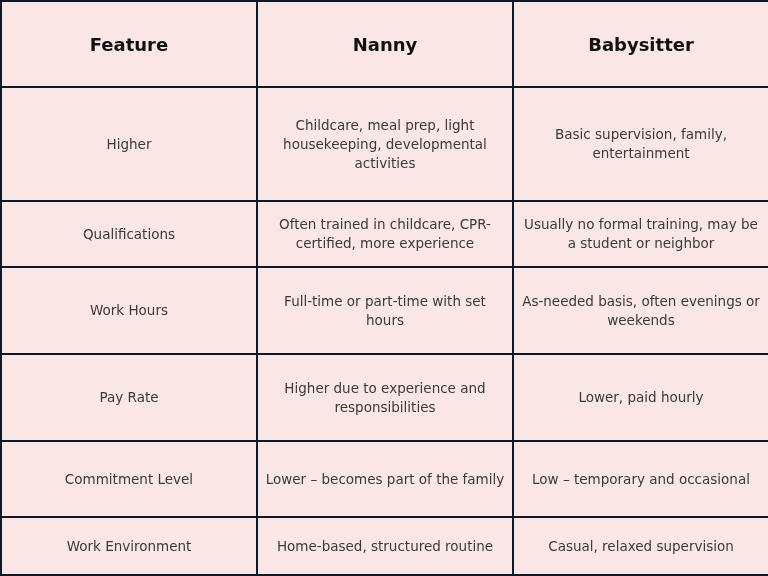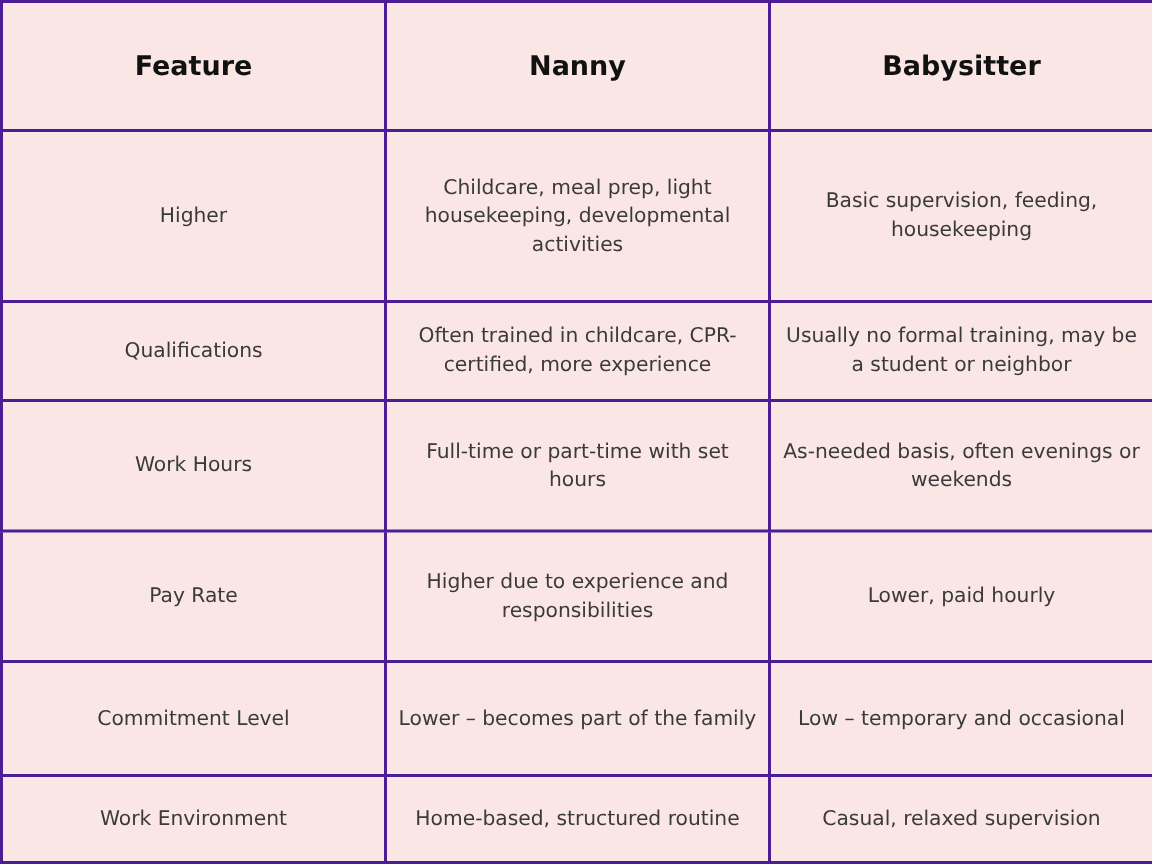--- a/index.html
+++ b/index.html
@@ -16,21 +16,21 @@
       top: 0;
       width: 768px;
       height: 576px;
       border-collapse: collapse;
       table-layout: fixed;
       background: #fbe6e6;
       font-family: "DejaVu Sans", sans-serif;
       color: #333333;
     }
     .table td, .table th {
-      border: 2px solid #4c1d95;
+      border: 2px solid #0f172a;
       text-align: center;
       vertical-align: middle;
       padding: 0 4px;
       line-height: 19px;
     }
     .table th {
       font-family: "DejaVu Sans", sans-serif;
       font-weight: bold;
       font-size: 18px;
       color: #111111;
@@ -54,21 +54,21 @@
   </colgroup>
   <tbody>
       <tr style="height:72px">
     <th>Feature</th>
     <th>Nanny</th>
     <th>Babysitter</th>
   </tr>
   <tr style="height:95px">
     <td>Higher</td>
     <td style="padding:0 18px">Childcare, meal prep, light housekeeping, developmental activities</td>
-    <td style="padding:0 24px">Basic supervision, feeding, housekeeping</td>
+    <td style="padding:0 24px">Basic supervision, family, entertainment</td>
   </tr>
   <tr style="height:55px">
     <td>Qualifications</td>
     <td style="padding:4px 14px">Often trained in childcare, CPR-certified, more experience</td>
     <td>Usually no formal training, may be a student or neighbor</td>
   </tr>
   <tr style="height:73px">
     <td>Work Hours</td>
     <td style="padding:16px 20px">Full-time or part-time with set hours</td>
     <td>As-needed basis, often evenings or weekends</td>

